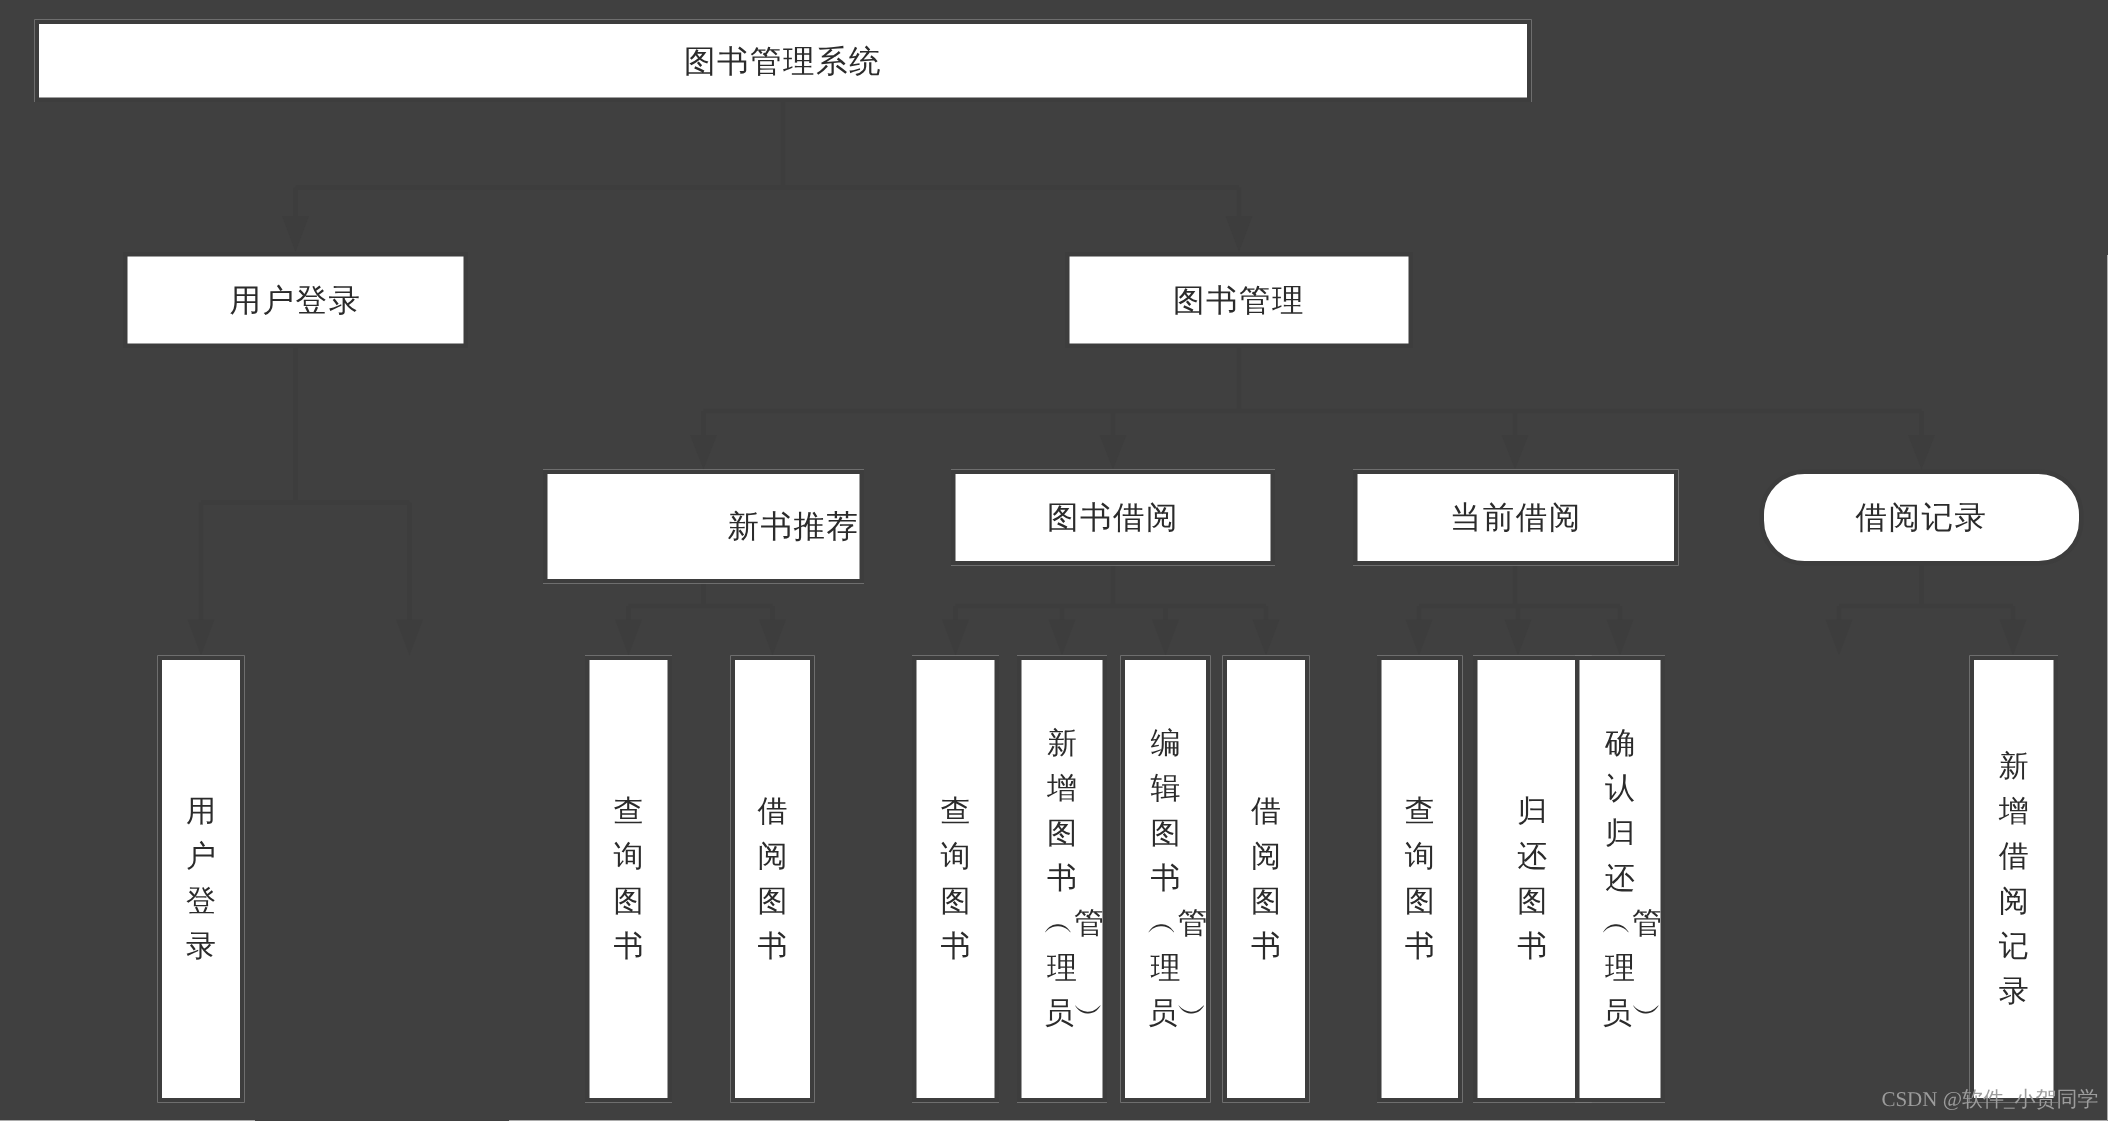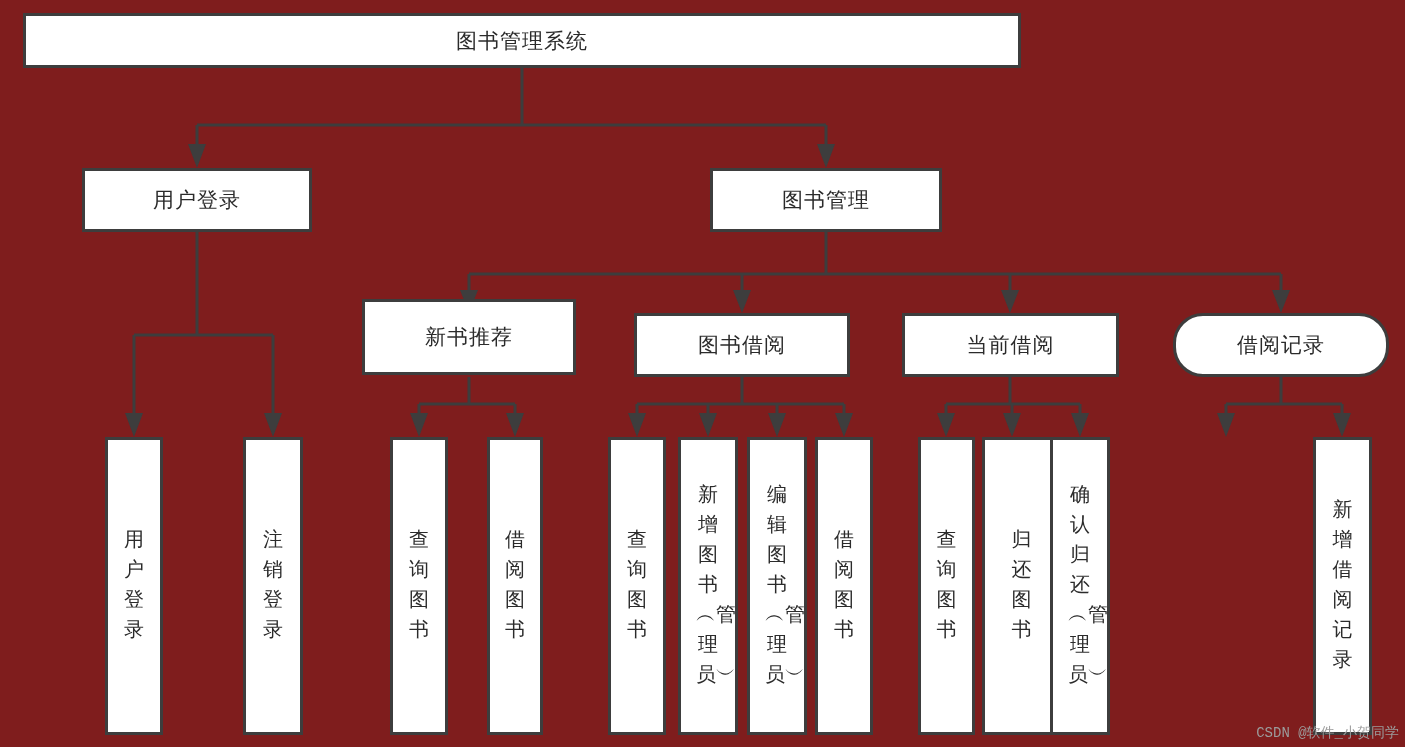--- a/index.html
+++ b/index.html
@@ -1,21 +1,21 @@
 <!DOCTYPE html>
 <html><head>
 <meta charset="utf-8">
 <style>
   html, body { margin: 0; padding: 0; background: #ffffff; }
   .stage {
     position: relative;
     width: 1405px;
     height: 747px;
-    background: #7f1d1d;
-    font-family: Liberation Mono, monospace;
+    background: #404040;
+    font-family: Liberation Serif, serif;
     overflow: hidden;
   }
   .connectors {
     position: absolute;
     left: 0; top: 0;
     width: 1405px; height: 747px;
     z-index: 1;
   }
   .node {
     position: absolute;
@@ -36,21 +36,21 @@
     line-height: 30px;
     text-align: center;
     display: block;
   }
   
   .n-root   { left: 23px;  top: 13px;  width: 998px; height: 55px; }
   
   .n-l2a    { left: 82px;  top: 168px; width: 230px; height: 64px; }
   .n-l2b    { left: 710px; top: 168px; width: 232px; height: 64px; text-align: right; }
   
-  .n-l3a    { left: 362px;  top: 299px; width: 214px; height: 76px; }
+  .n-l3a    { left: 362px;  top: 313px; width: 214px; height: 76px; justify-content: flex-end; }
   .n-l3b    { left: 634px;  top: 313px; width: 216px; height: 64px; }
   .n-l3c    { left: 902px;  top: 313px; width: 217px; height: 64px; }
   .n-l3d    { left: 1173px; top: 313px; width: 216px; height: 64px; border-radius: 30px; }
   
   .leaf { top: 437px; height: 298px; }
   .n-f1  { left: 105px;  width: 58px; }
   .n-f2  { left: 243px;  width: 60px; }
   .n-f3  { left: 390px;  width: 58px; }
   .n-f4  { left: 487px;  width: 56px; }
   .n-f5  { left: 608px;  width: 58px; }
@@ -136,23 +136,20 @@
   <div class="node h-node n-l3c">
     <span>当前借阅</span>
   </div>
   <div class="node h-node n-l3d">
     <span>借阅记录</span>
   </div>
 
   <div class="node v-node leaf n-f1">
     <span class="vtext">用户登录</span>
   </div>
-  <div class="node v-node leaf n-f2">
-    <span class="vtext">注销登录</span>
-  </div>
 
   <div class="node v-node leaf n-f3">
     <span class="vtext">查询图书</span>
   </div>
   <div class="node v-node leaf n-f4">
     <span class="vtext">借阅图书</span>
   </div>
 
   <div class="node v-node leaf n-f5">
     <span class="vtext">查询图书</span>

